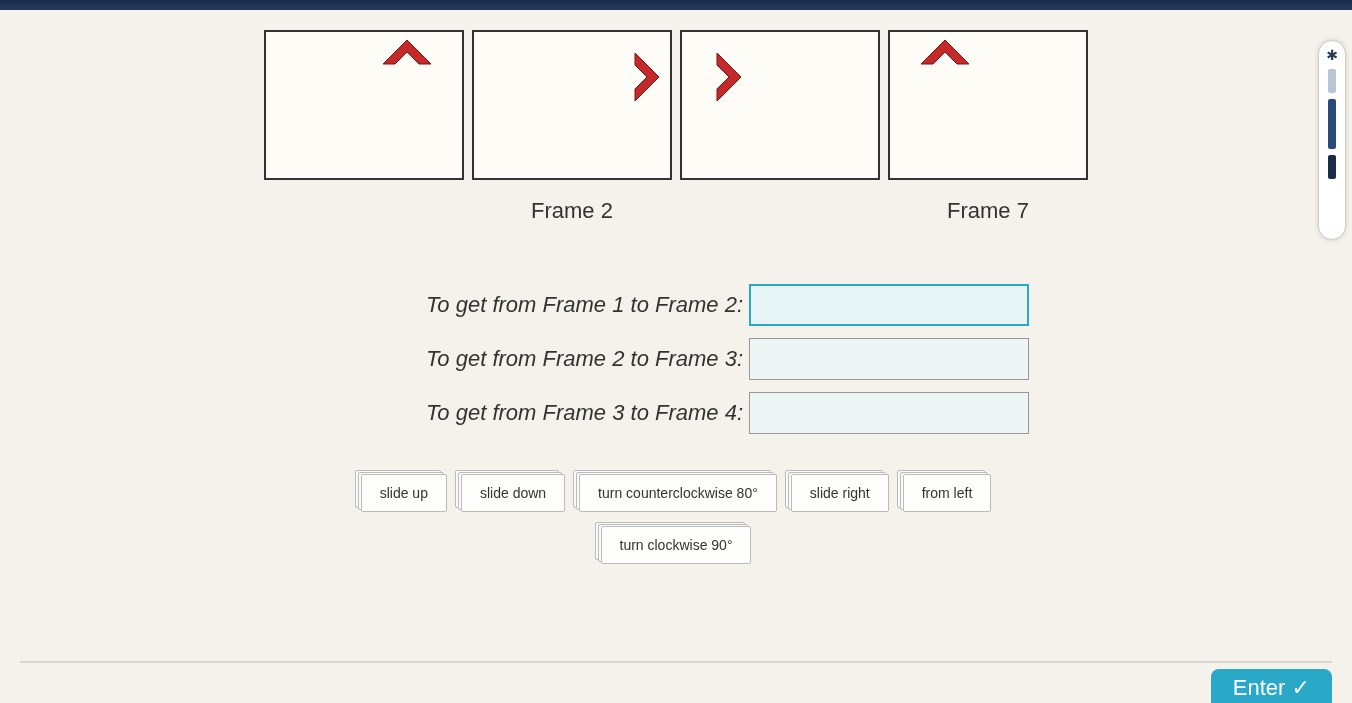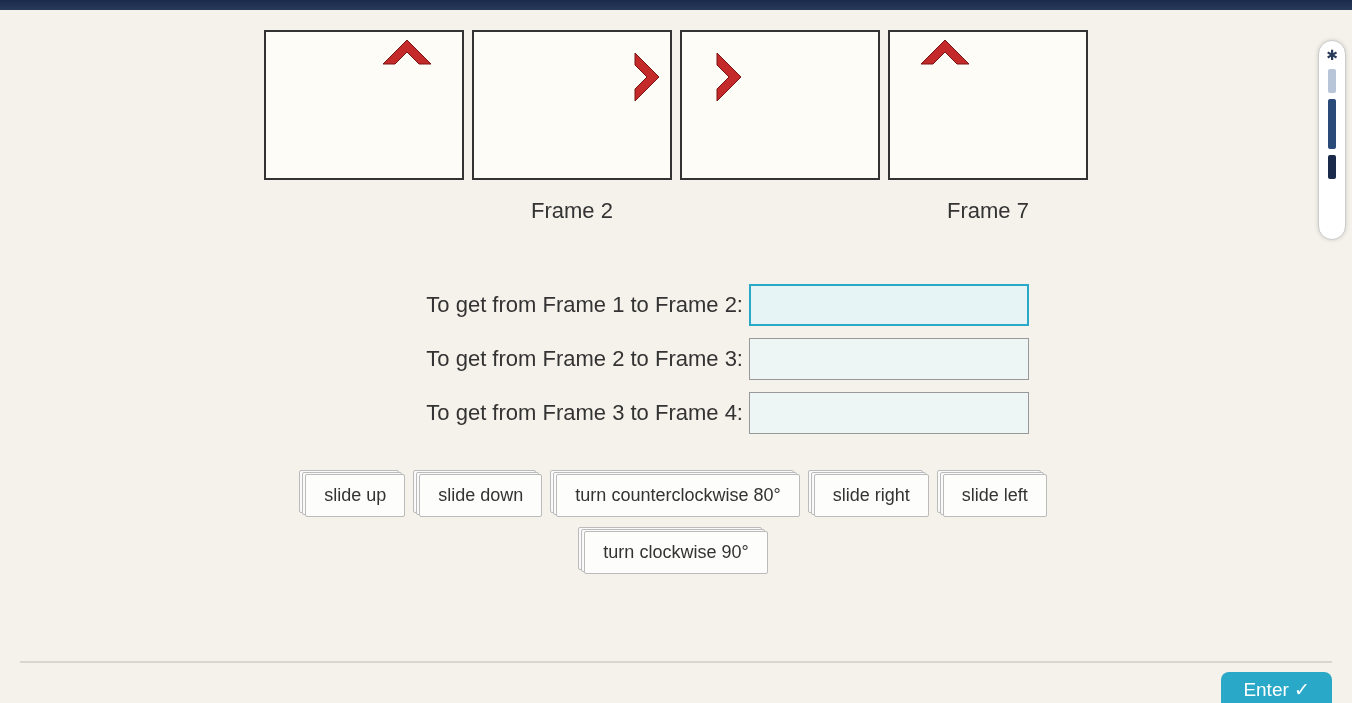--- a/index.html
+++ b/index.html
@@ -66,20 +66,21 @@
   .q-row {
     display: flex;
     align-items: center;
     gap: 6px;
   }
   .q-label {
     font-size: 22px;
     color: #333;
     width: 420px;
     text-align: right;
+    font-style: italic;
   }
   .drop-zone {
     width: 280px;
     height: 42px;
     border: 1px solid #999;
     background: #eef6f5;
   }
   .drop-zone.active {
     border: 2px solid #2aa8c8;
     background: #e6f4f6;
@@ -109,40 +110,40 @@
     z-index: 0;
   }
   .tile-stack::before { transform: translate(-6px, -4px); }
   .tile-stack::after  { transform: translate(-3px, -2px); }
   .tile {
     position: relative;
     z-index: 1;
     border: 1px solid #bbb;
     background: #fdfdfb;
     padding: 10px 18px;
-    font-size: 18px;
+    font-size: 14px;
     color: #333;
     cursor: grab;
     border-radius: 2px;
   }
   .tiles-row2 {
     width: 100%;
     display: flex;
     justify-content: center;
     text-align: center;
   }
 
   .enter-btn {
     position: absolute;
     bottom: 0; right: 20px;
     background: #2aa8c8;
     color: #fff;
     border-radius: 8px 8px 0 0;
     padding: 6px 22px 2px 22px;
-    font-size: 19px;
+    font-size: 22px;
     font-weight: 500;
   }
   .bottom-line {
     position: absolute;
     left: 20px; right: 20px;
     bottom: 40px;
     height: 2px;
     background: #d8d6ce;
   }
 
@@ -236,21 +237,21 @@
     <div class="tile-stack">
       <div class="tile">slide down</div>
     </div>
     <div class="tile-stack">
       <div class="tile">turn counterclockwise 80°</div>
     </div>
     <div class="tile-stack">
       <div class="tile">slide right</div>
     </div>
     <div class="tile-stack">
-      <div class="tile">slide left</div>
+      <div class="tile">from left</div>
     </div>
     <div class="tiles-row2">
       <div class="tile-stack">
         <div class="tile">turn clockwise 90°</div>
       </div>
     </div>
   </div>
 
   <div class="bottom-line"></div>
 

